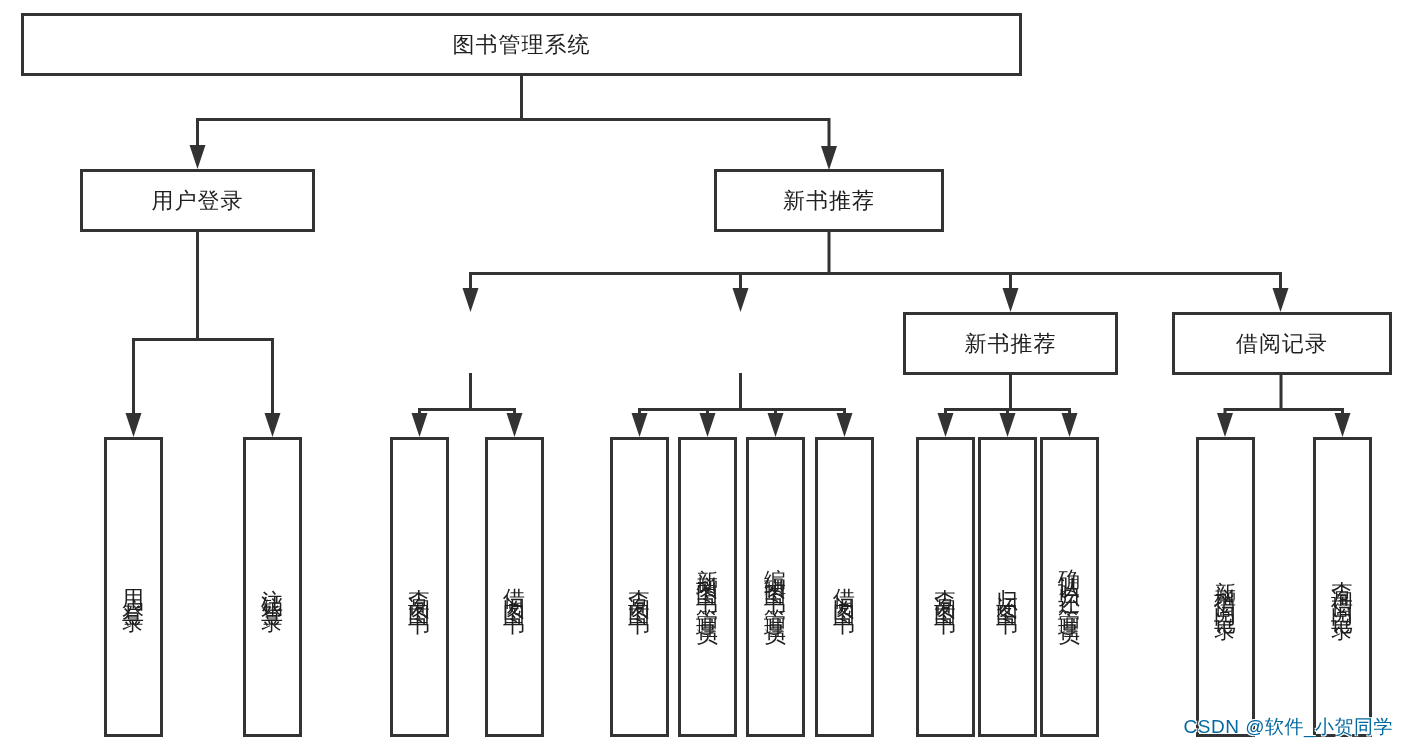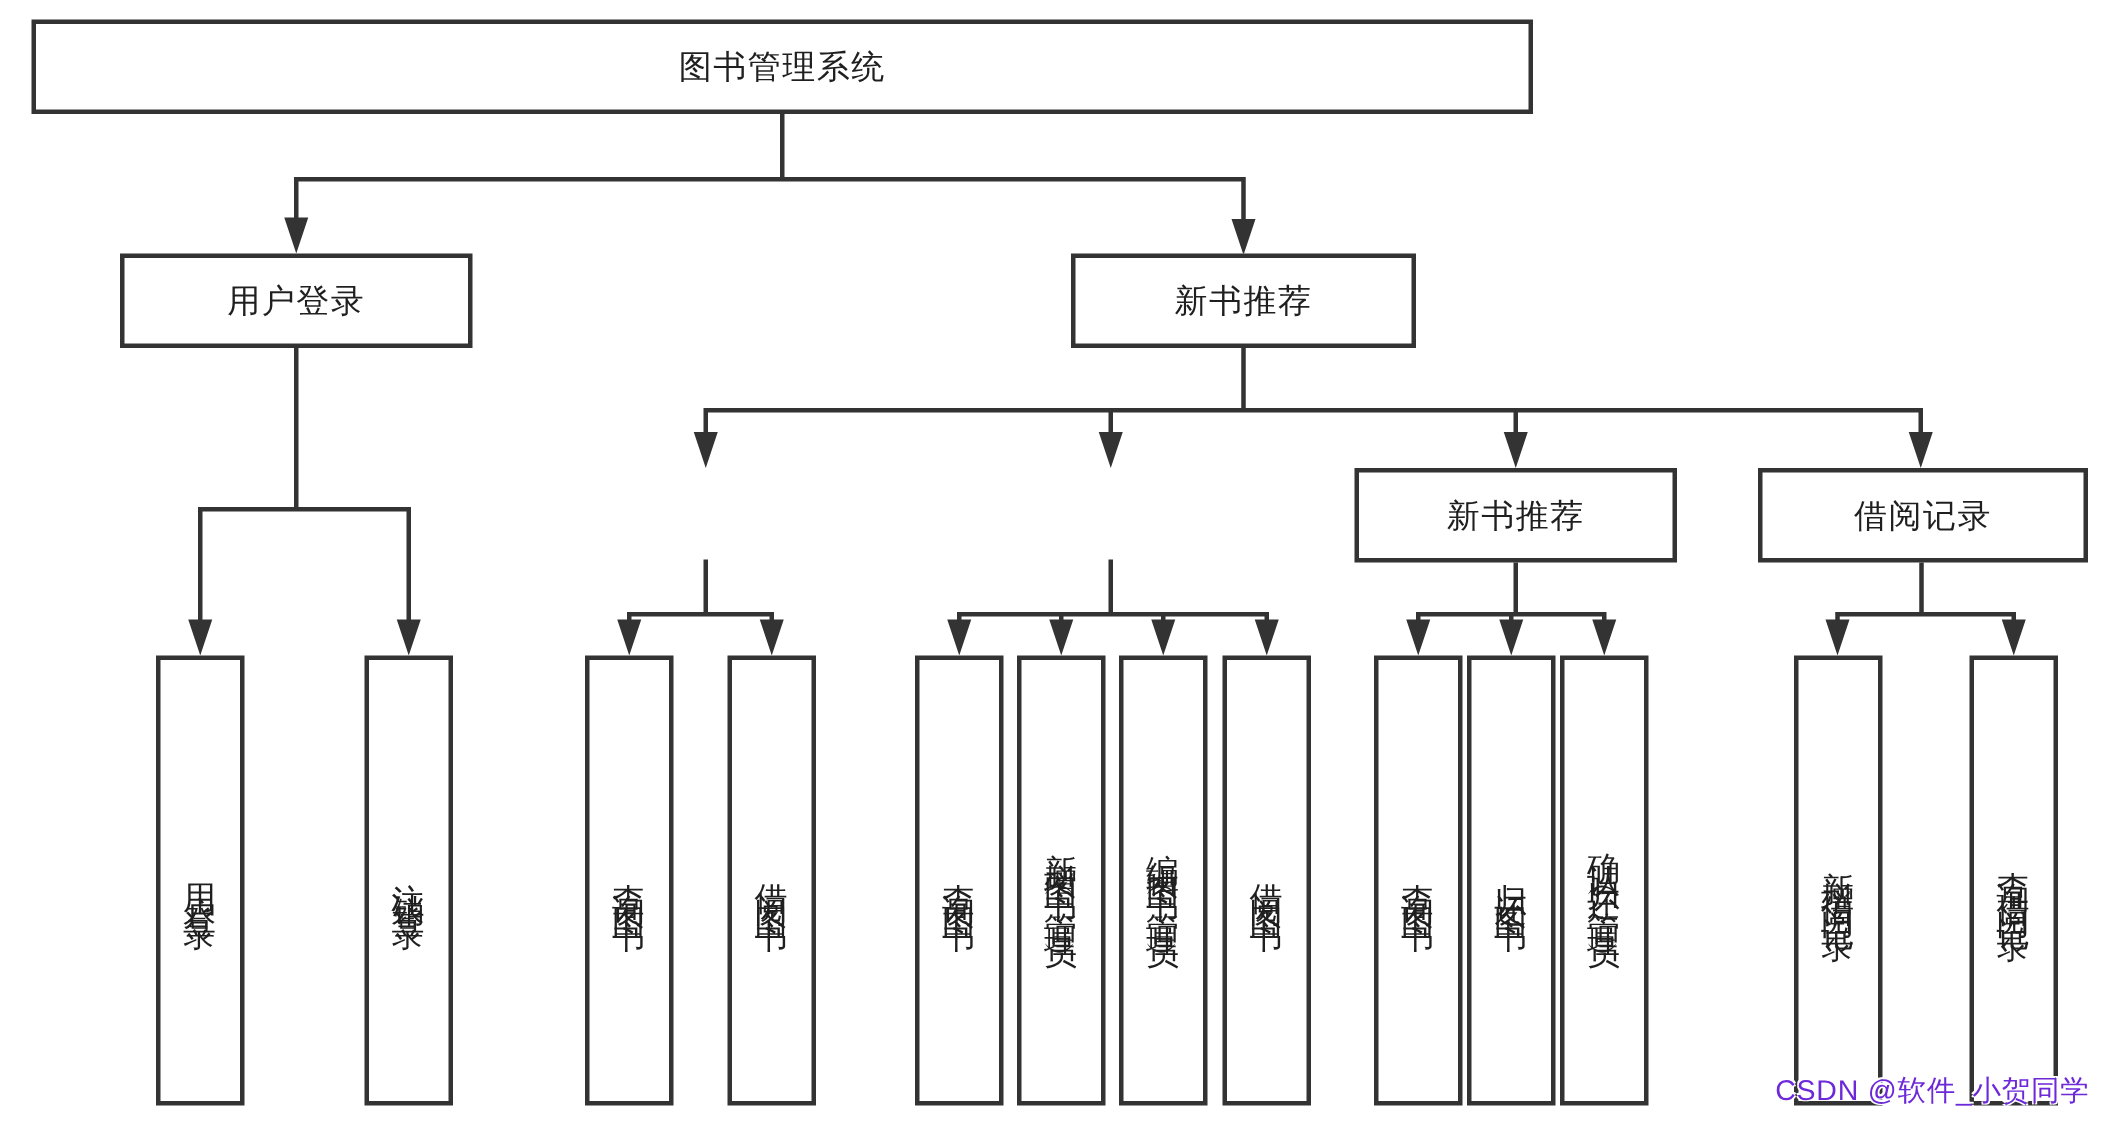--- a/index.html
+++ b/index.html
@@ -62,21 +62,21 @@
   .l-d1 { left: 916px; }
   .l-d2 { left: 978px; }
   .l-d3 { left: 1040px; }
   .l-e1 { left: 1196px; }
   .l-e2 { left: 1313px; }
   .watermark {
     position: absolute;
     right: 12px;
     top: 714px;
     font-size: 19px;
-    color: #6d28d9;
+    color: #0369a1;
     letter-spacing: 0.5px;
     z-index: 5;
     text-shadow: 1px 1px 0 #ffffff, -1px -1px 0 #ffffff, 1px -1px 0 #ffffff, -1px 1px 0 #ffffff;
     white-space: nowrap;
   }
 </style>
 </head>
 <body>
 
 <div class="stage">

